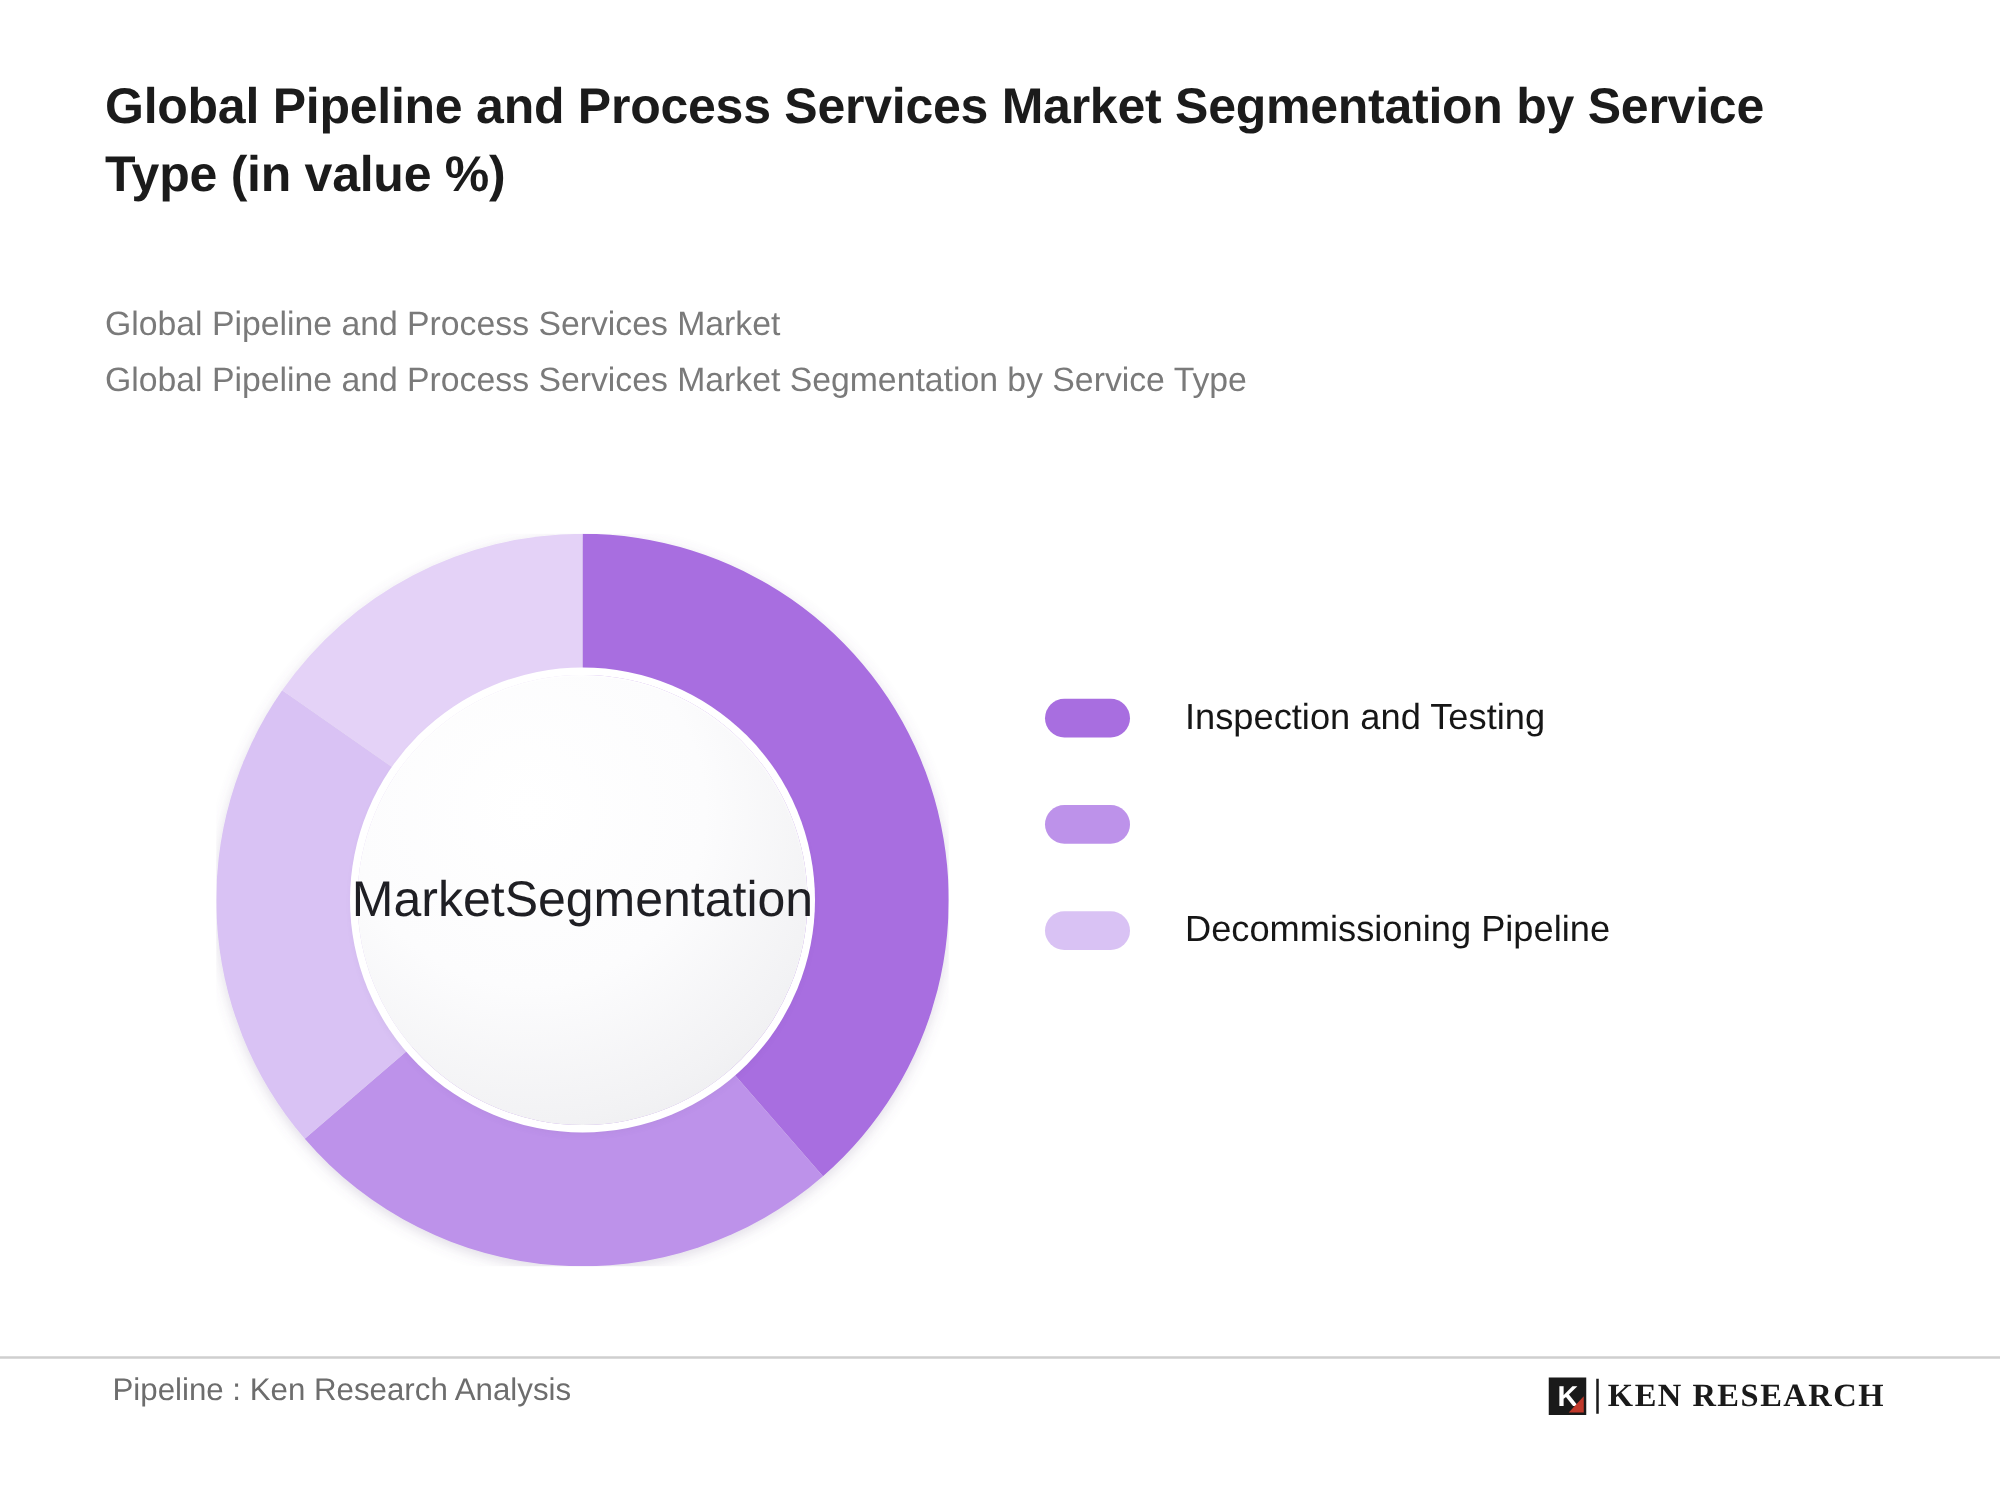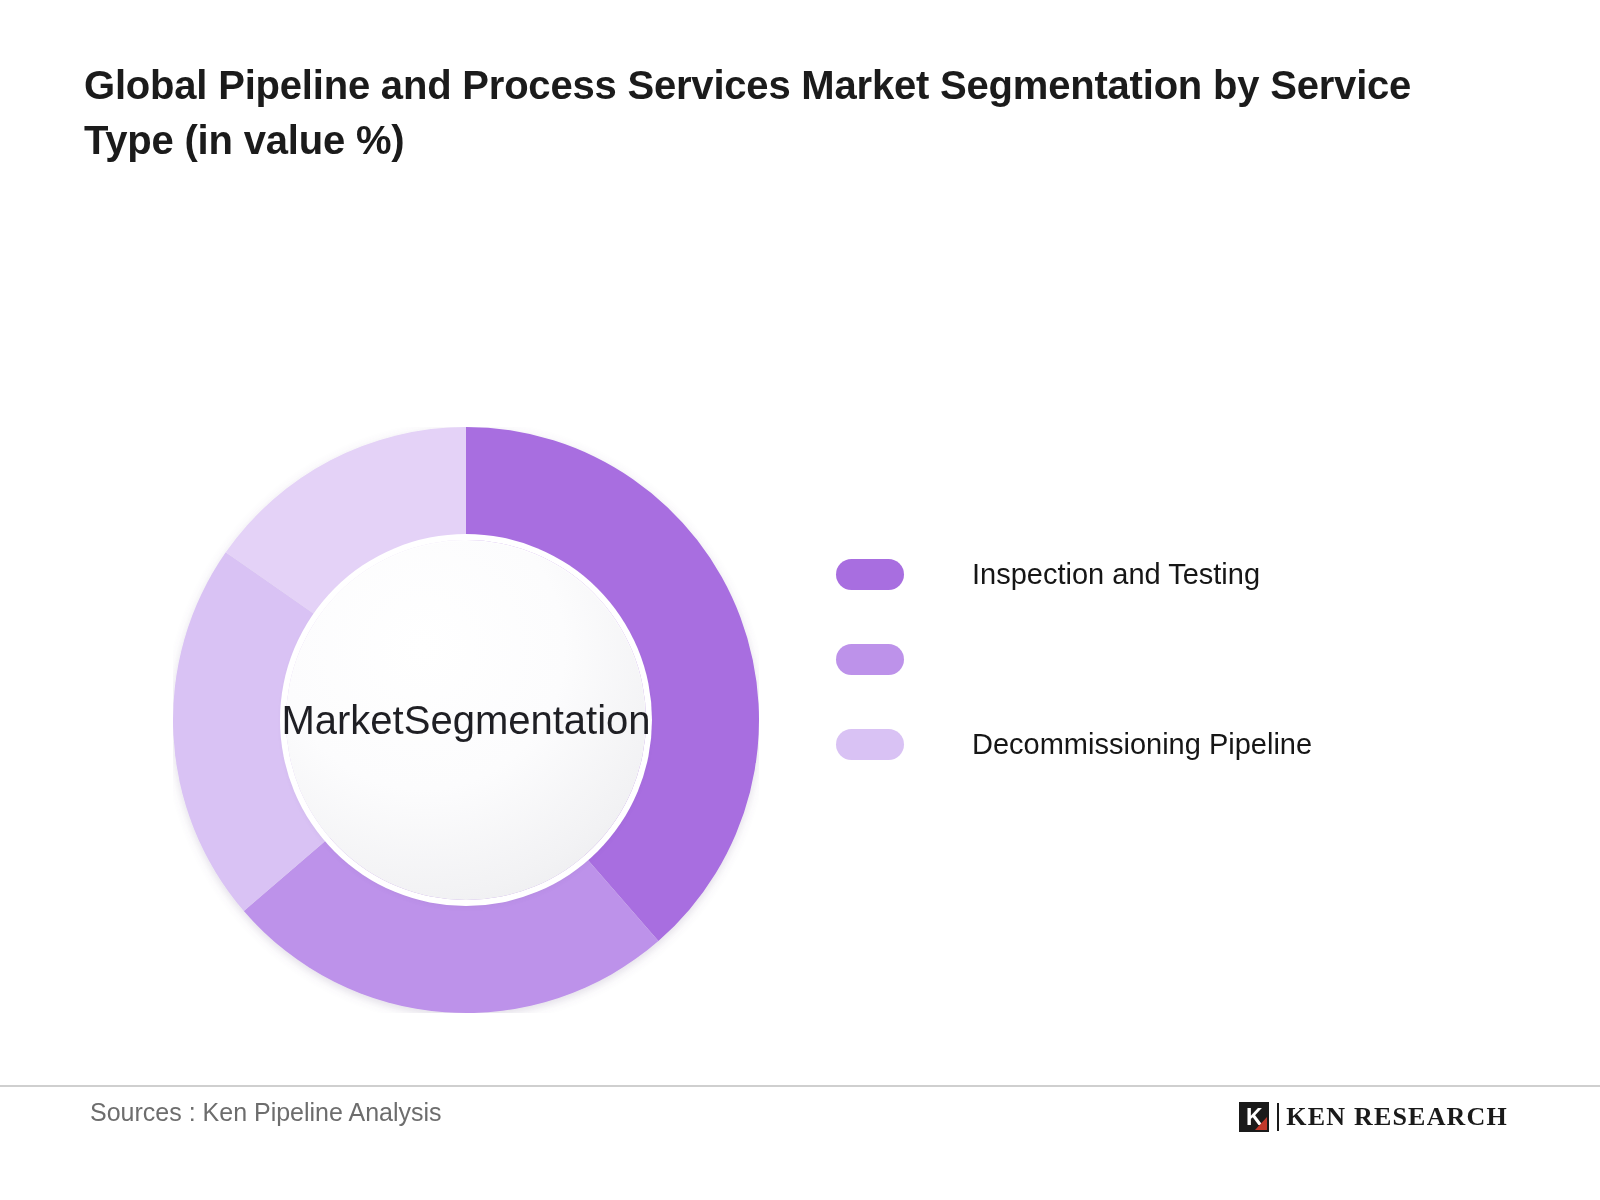--- a/index.html
+++ b/index.html
@@ -102,21 +102,21 @@
     margin-bottom: 37px;
   }
   .legend-item:last-child { margin-bottom: 0; }
   .legend-swatch {
     width: 68px;
     height: 31px;
     border-radius: 15.5px;
     flex: 0 0 auto;
   }
   .legend-label {
-    margin-left: 68px;
+    margin-left: 44px;
     font-size: 29px;
     color: #161616;
     white-space: nowrap;
     font-weight: 400;
   }
 
   
   .footer-rule {
     position: absolute;
     left: 0;
@@ -182,20 +182,24 @@
     font-family: Liberation Serif, serif;
   }
 </style>
 </head>
 <body>
 
 <div class="slide">
 
   <div class="title">Global Pipeline and Process Services Market Segmentation by Service Type (in value %)</div>
 
+  <div class="subtitle">
+    <div>Global Pipeline and Process Services Market</div>
+    <div>Global Pipeline and Process Services Market Segmentation by Service Type</div>
+  </div>
 
   <div class="chart-area">
     <svg class="donut-svg" viewBox="0 0 586 586">
       <defs>
         <filter id="donutShadow" x="-20%" y="-20%" width="140%" height="140%">
           <feDropShadow dx="0" dy="3" stdDeviation="5" flood-color="#6d5b8a" flood-opacity="0.22"></feDropShadow>
         </filter>
       </defs>
       <g id="donut-slices" filter="url(#donutShadow)">
           <path d="M 293 293 L 293.00 0.00 A 293 293 0 0 1 485.38 514.00 Z" fill="#a86ee0"></path>
@@ -218,21 +222,21 @@
       <div class="legend-item">
         <div class="legend-swatch" style="background: rgb(189, 146, 234);"></div>
       </div>
       <div class="legend-item">
         <div class="legend-swatch" style="background: rgb(217, 194, 244);"></div>
         <div class="legend-label">Decommissioning Pipeline</div>
       </div>
     </div>
 
   <div class="footer-rule"></div>
-  <div class="footer-source">Sources : Ken Pipeline Analysis</div>
+  <div class="footer-source">Pipeline : Ken Research Analysis</div>
   <div class="brand">
     <div class="brand-mark">
       <div class="k">K</div>
       <div class="accent"></div>
     </div>
     <div class="brand-divider"></div>
     <div class="brand-text">KEN RESEARCH</div>
   </div>
 
 </div>

